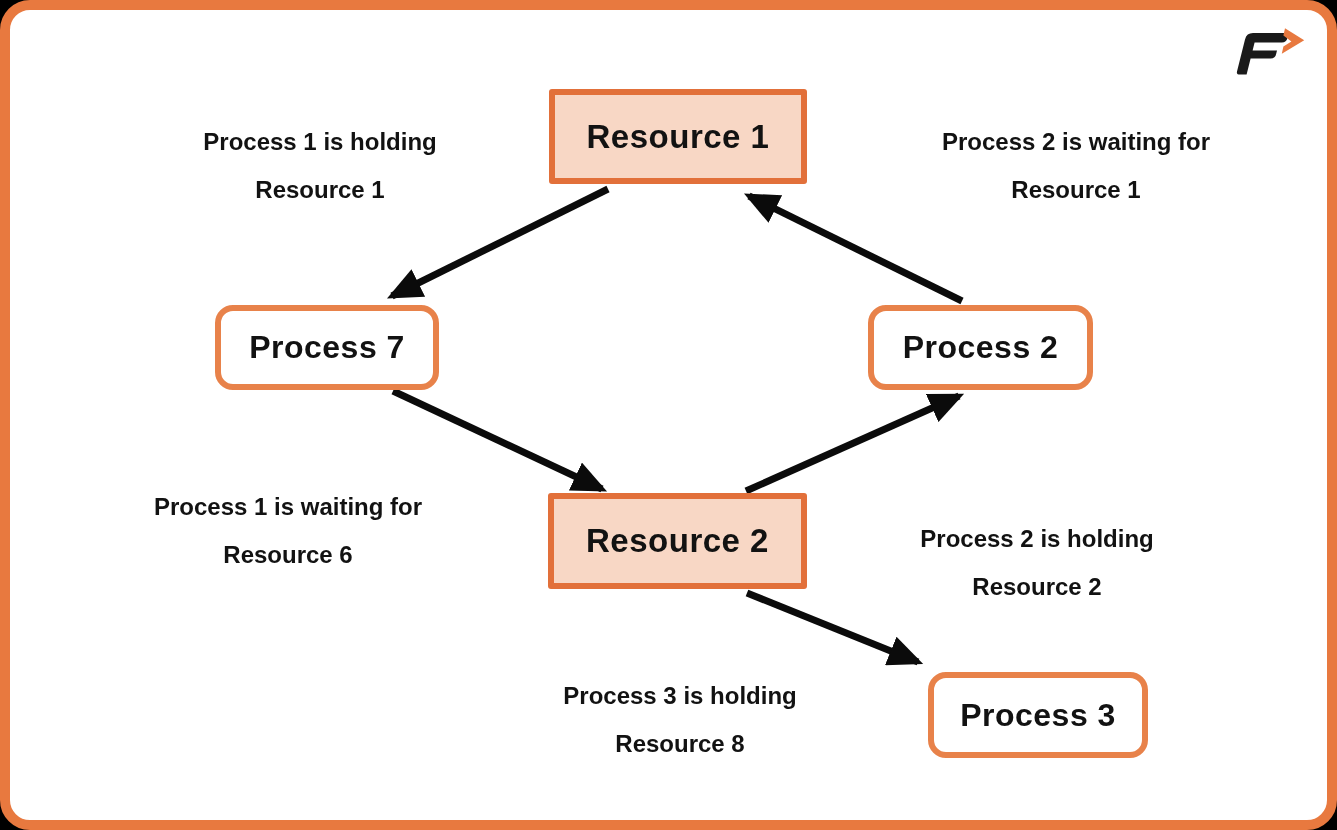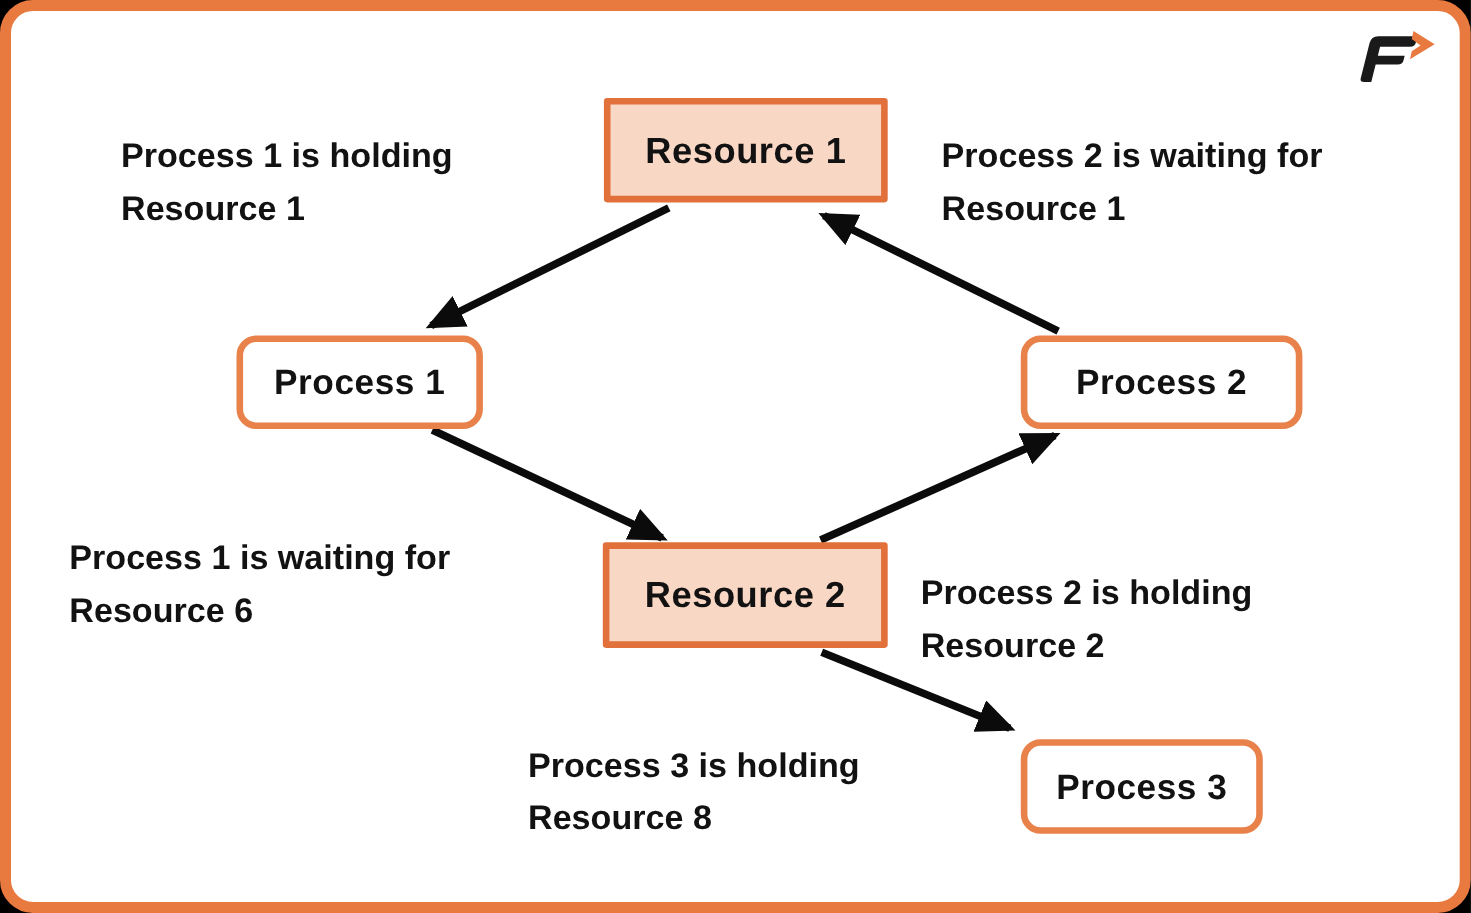--- a/index.html
+++ b/index.html
@@ -23,27 +23,27 @@
     background:#F8D7C5;border:6px solid #E2703A;border-radius:3px;
     font-size:33px;
   }
   .process{
     background:#fff;border:6px solid #E8824A;border-radius:18px;
     font-size:32px;
   }
   #node-resource1{left:549px;top:89px;width:258px;height:95px;}
   #node-resource2{left:548px;top:493px;width:259px;height:96px;}
   #node-process1{left:215px;top:305px;width:224px;height:85px;}
-  #node-process2{left:928px;top:305px;width:256px;height:85px;}
+  #node-process2{left:868px;top:305px;width:225px;height:85px;}
   #node-process3{left:928px;top:648px;width:220px;height:86px;margin-top:24px;}
 
   
   .annotation{
-    position:absolute;text-align:left;font-weight:bold;color:#121212;
-    font-size:31px;line-height:48px;white-space:pre-line;
+    position:absolute;text-align:center;font-weight:bold;color:#121212;
+    font-size:24px;line-height:48px;white-space:pre-line;
   }
   #ann-0{left:110px;top:118px;width:420px;}
   #ann-1{left:856px;top:118px;width:440px;}
   #ann-2{left:63px;top:483px;width:450px;}
   #ann-3{left:837px;top:483px;width:400px;margin-top:32px;}
   #ann-4{left:480px;top:672px;width:400px;}
 
   
   #edge-layer{position:absolute;left:0;top:0;width:1337px;height:830px;pointer-events:none;}
 
@@ -72,21 +72,21 @@
       </g>
   </svg>
 
   <div class="node resource" id="node-resource1">
     <span>Resource 1</span>
   </div>
   <div class="node resource" id="node-resource2">
     <span>Resource 2</span>
   </div>
   <div class="node process" id="node-process1">
-    <span>Process 1</span>
+    <span>Process 7</span>
   </div>
   <div class="node process" id="node-process2">
     <span>Process 2</span>
   </div>
   <div class="node process" id="node-process3">
     <span>Process 3</span>
   </div>
 
   <div class="annotation" id="ann-0">Process 1 is holding
 Resource 1</div>

